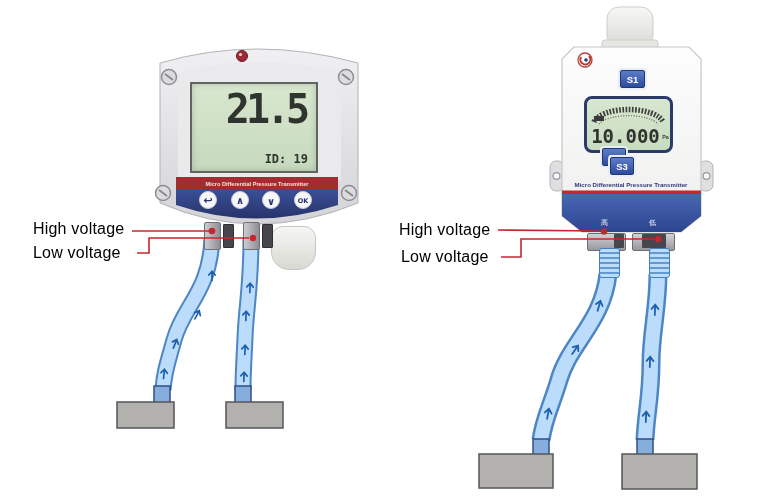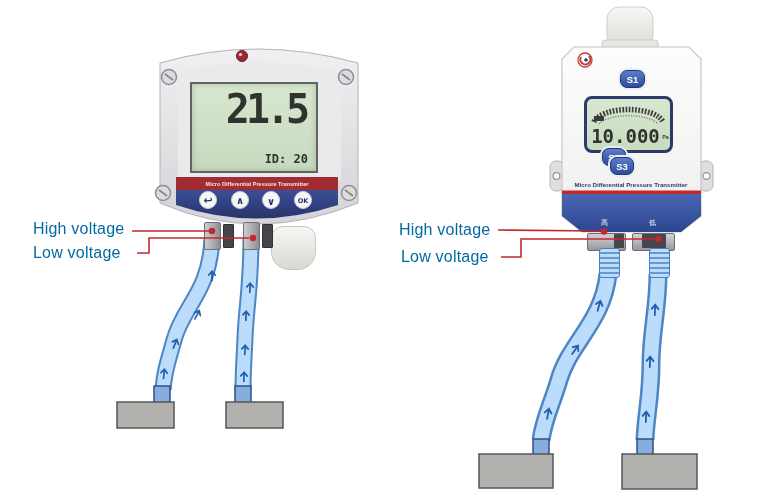--- a/index.html
+++ b/index.html
@@ -1,30 +1,30 @@
 <!DOCTYPE html>
 <html><head>
 <meta charset="utf-8">
 <style>
   html,body{margin:0;padding:0;background:#fff;}
   .stage{position:relative;width:768px;height:501px;background:#ffffff;overflow:hidden;
          font-family:"Liberation Sans",sans-serif;}
   .abs{position:absolute;}
   svg{position:absolute;left:0;top:0;}
-  .callout-label{font-size:16px;color:#0369a1;letter-spacing:.2px;white-space:nowrap;}
+  .callout-label{font-size:16px;color:#000000;letter-spacing:.2px;white-space:nowrap;}
   .lcd{background:linear-gradient(180deg,#d8e7cf,#c6dabe);border:2px solid #5f665f;
        box-shadow:inset 0 0 6px rgba(60,70,60,.25);}
   .seg{font-family:"DejaVu Sans Mono",monospace;font-weight:bold;color:#30342f;}
   .banner{background:#a32c32;display:flex;align-items:center;justify-content:center;overflow:hidden;}
   .banner span{display:inline-block;transform:scale(.62);transform-origin:center;
        font-size:9px;font-weight:bold;color:#f2e3e3;white-space:nowrap;}
   .rtitle{display:flex;align-items:center;justify-content:center;overflow:visible;}
   .rtitle span{display:inline-block;transform:scale(.68);transform-origin:center;
        font-size:9px;font-weight:bold;color:#2c3b7a;white-space:nowrap;}
-  .sbtn{background:linear-gradient(180deg,#5c7dc9,#2e4b9d);border:1px solid #20386f;border-radius:7px;
+  .sbtn{background:linear-gradient(180deg,#5c7dc9,#2e4b9d);border:1px solid #20386f;border-radius:2px;
         color:#fff;font-size:9.5px;font-weight:bold;display:flex;align-items:center;justify-content:center;
         box-shadow:0 0 0 2px #e8edf7;}
   .sleeve{background:linear-gradient(90deg,#cdcdd1,#8d8d94);border:1px solid #6f6f76;border-radius:2px;}
   .sleeve-dark{background:#45454b;border:1px solid #2f2f35;border-radius:1px;}
   .fitting{background:linear-gradient(180deg,#d2d2d6,#97979e);border:1px solid #6d6d74;border-radius:2px;}
   .fitting-dark{background:#46464c;border-radius:1px;}
   .barb{background:repeating-linear-gradient(180deg,#bcdcfb 0 3px,#6699d2 3px 5px);
         border:1px solid #447fc0;border-radius:3px;}
   .cnlabel{color:#ffffff;text-align:center;display:flex;align-items:center;justify-content:center;overflow:visible;}
   .cnlabel span{display:inline-block;transform:scale(.78);font-size:9px;color:#fff;white-space:nowrap;}
@@ -175,21 +175,21 @@
       </g>
       <rect x="533" y="439" width="16" height="16" fill="#86aedd" stroke="#2f4f86" stroke-width="1.5"></rect>
       <rect x="637" y="439" width="16" height="16" fill="#86aedd" stroke="#2f4f86" stroke-width="1.5"></rect>
       <rect x="479" y="454" width="74" height="34" fill="#b3b1ae" stroke="#565658" stroke-width="1.5"></rect>
       <rect x="622" y="454" width="75" height="35" fill="#b3b1ae" stroke="#565658" stroke-width="1.5"></rect>
     </g>
   </svg>
 
   <div class="abs lcd" style="left:190px;top:82px;width:124px;height:87px;">
     <div class="seg" style="text-align:center;font-size:40px;letter-spacing:-4px;margin-top:2px;padding-left:24px;">21.5</div>
-    <div class="seg" style="position:absolute;right:8px;bottom:5px;font-size:12px;letter-spacing:0;">ID: 20</div>
+    <div class="seg" style="position:absolute;right:8px;bottom:5px;font-size:12px;letter-spacing:0;">ID: 19</div>
   </div>
 
   <div class="abs banner" style="left:176px;top:177px;width:162px;height:13px;">
     <span>Micro Differential Pressure Transmitter</span>
   </div>
 
   <div class="abs gland" style="left:271px;top:226px;width:43px;height:42px;"></div>
   <div class="abs sleeve" style="left:204px;top:222px;width:15px;height:26px;"></div>
   <div class="abs sleeve-dark abs" style="position:absolute;left:223px;top:224px;width:9px;height:22px;"></div>
   <div class="abs sleeve" style="left:243px;top:222px;width:15px;height:26px;"></div>

